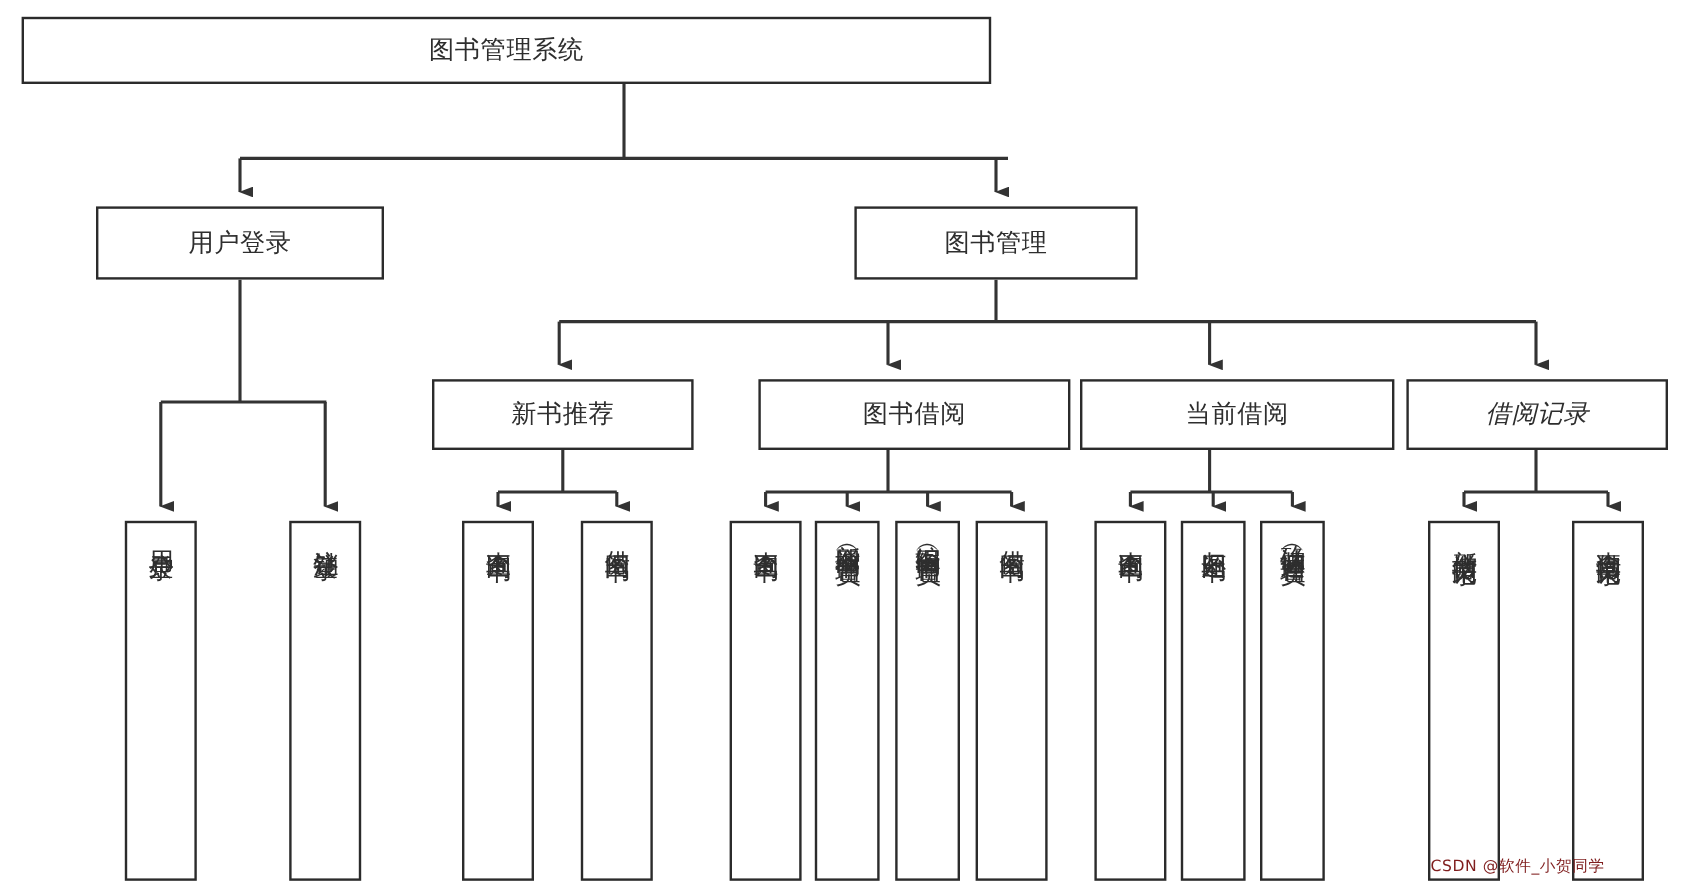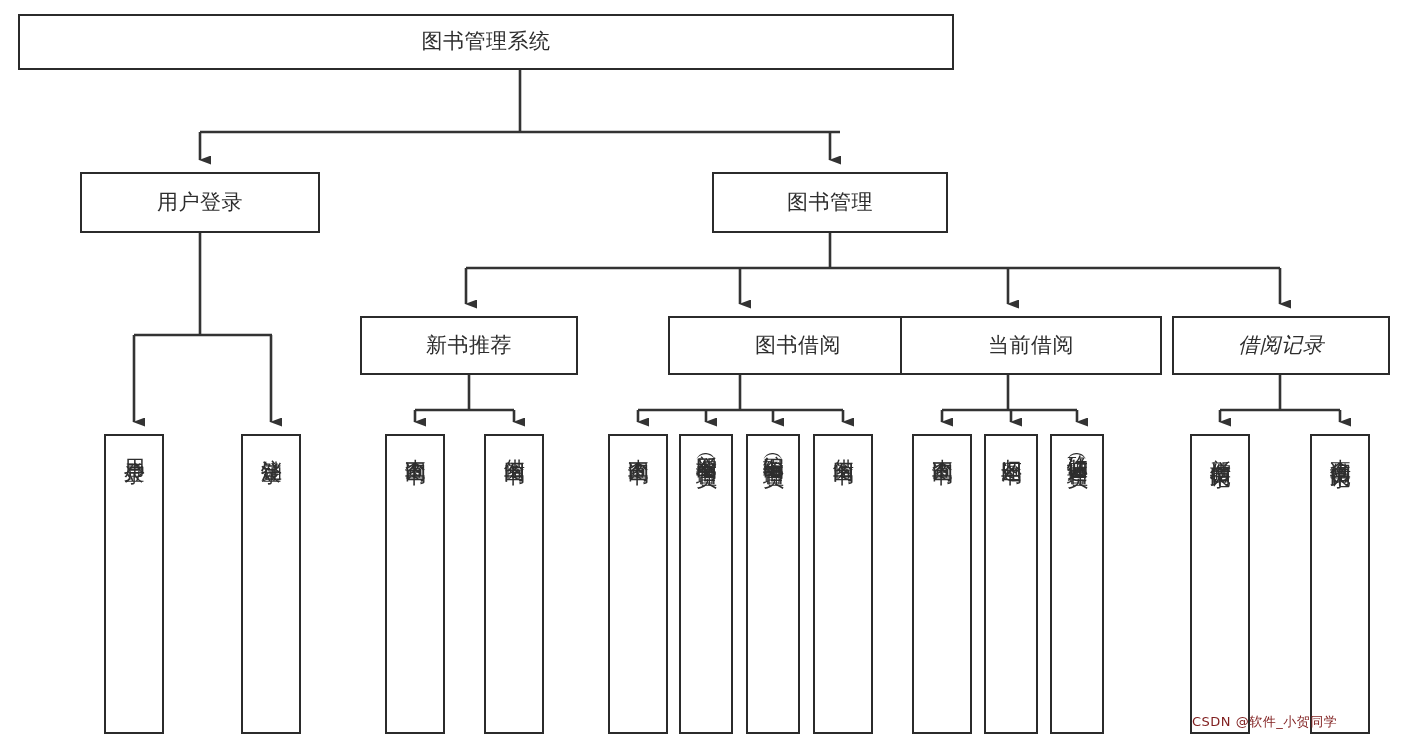--- a/index.html
+++ b/index.html
@@ -115,35 +115,35 @@
       <path d="M1011,410 L1011,422" marker-end="url(#arrow)"></path>
       <path d="M1077,410 L1077,422" marker-end="url(#arrow)"></path>
 
       <path d="M1280,375 L1280,410"></path>
       <path d="M1220,410 L1340,410"></path>
       <path d="M1220,410 L1220,422" marker-end="url(#arrow)"></path>
       <path d="M1340,410 L1340,422" marker-end="url(#arrow)"></path>
     </g>
   </svg>
 
-  <div class="node" style="left: 18px; top: 14px; width: 936px; height: 56px;">
+  <div class="node" style="left: 18px; top: 14px; width: 808px; height: 56px;">
     <span class="node-label">图书管理系统</span>
   </div>
 
   <div class="node" style="left: 80px; top: 172px; width: 240px; height: 61px;">
     <span class="node-label">用户登录</span>
   </div>
   <div class="node" style="left: 360px; top: 316px; width: 218px; height: 59px;">
     <span class="node-label">新书推荐</span>
   </div>
 
   <div class="node" style="left: 712px; top: 172px; width: 236px; height: 61px;">
     <span class="node-label">图书管理</span>
   </div>
-  <div class="node" style="left: 632px; top: 316px; width: 260px; height: 59px; margin-left: 36px;">
+  <div class="node" style="left: 632px; top: 316px; width: 260px; height: 59px;">
     <span class="node-label">图书借阅</span>
   </div>
   <div class="node" style="left: 900px; top: 316px; width: 262px; height: 59px;">
     <span class="node-label">当前借阅</span>
   </div>
   <div class="node" style="left: 1172px; top: 316px; width: 218px; height: 59px; font-style: italic;">
     <span class="node-label">借阅记录</span>
   </div>
 
   <div class="node vertical" style="left: 104px; top: 434px; width: 60px; height: 300px;">

